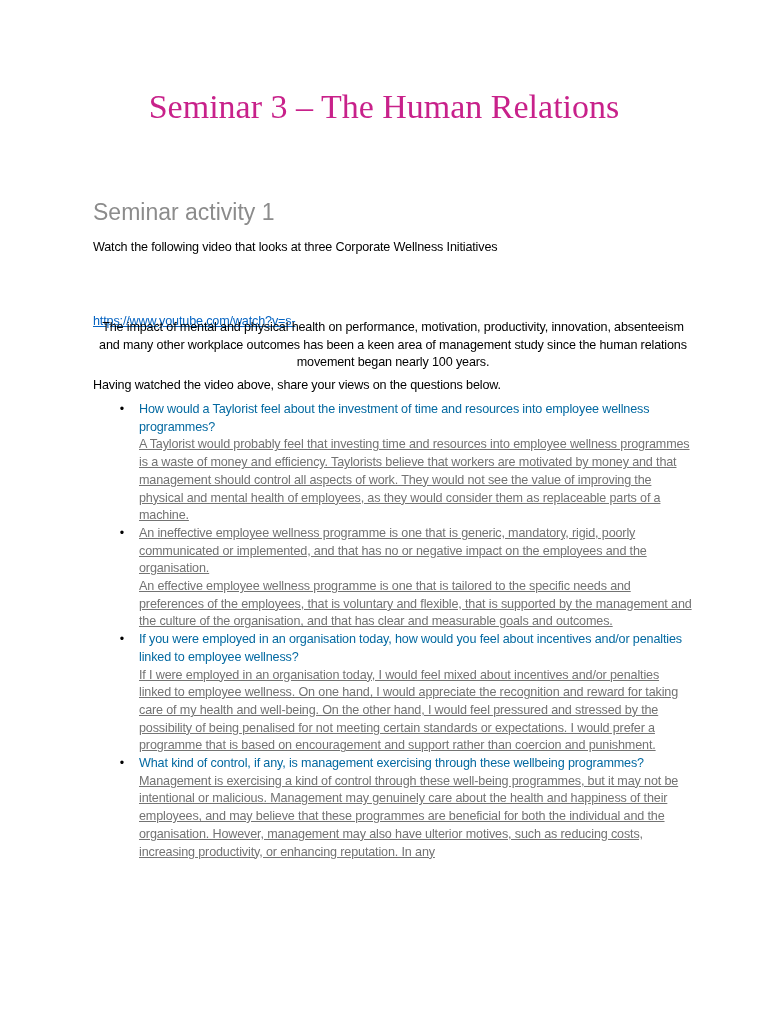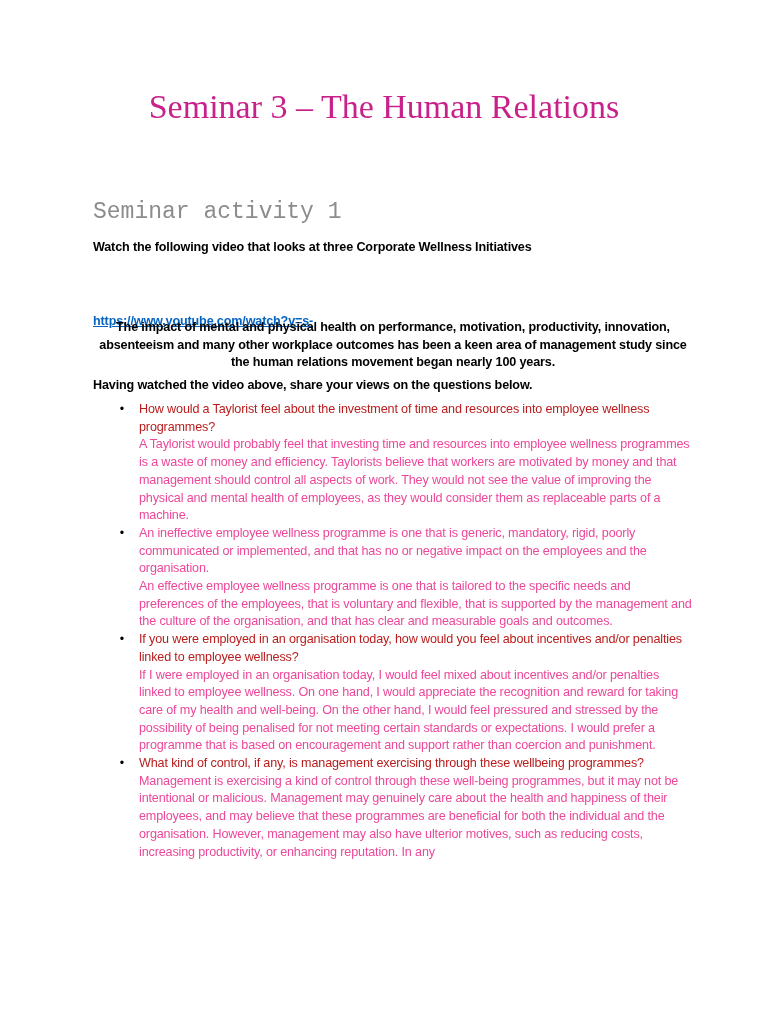--- a/index.html
+++ b/index.html
@@ -32,37 +32,36 @@
       font-size: 34px;
       line-height: 41px;
       color: #C8218A;
       margin: 0;
       font-weight: normal;
     }
     .subheading {
       position: absolute;
       left: 93px;
       top: 197px;
-      font-family: Liberation Mono, monospace;
+      font-family: Liberation Sans, sans-serif;
       font-size: 23px;
       line-height: 30px;
       color: #8C8C8C;
       margin: 0;
       font-weight: normal;
     }
     .body-text {
       position: absolute;
       left: 93px;
       width: 600px;
       font-size: 12.6px;
       line-height: 17.7px;
       color: #000000;
       margin: 0;
       letter-spacing: -0.15px;
-      font-weight: bold;
     }
     .link {
       color: #0563C1;
       text-decoration: underline;
       cursor: pointer;
     }
     .link span { display: block; }
     .qlist {
       position: absolute;
       left: 93px;
@@ -81,26 +80,27 @@
     }
     .bullet {
       position: absolute;
       left: 24px;
       top: 0;
       width: 10px;
       text-align: center;
       color: #000;
     }
     .question {
-      color: #b91c1c;
+      color: #0369a1;
       display: block;
     }
     .answer {
-      color: #ec4899;
+      color: #737373;
       display: block;
+      text-decoration: underline;
     }
   </style>
 </head>
 <body>
 
 <div class="page">
 
   <h1 class="title">
     <span style="display:block">Seminar 3 – The Human Relations</span>
   </h1>

